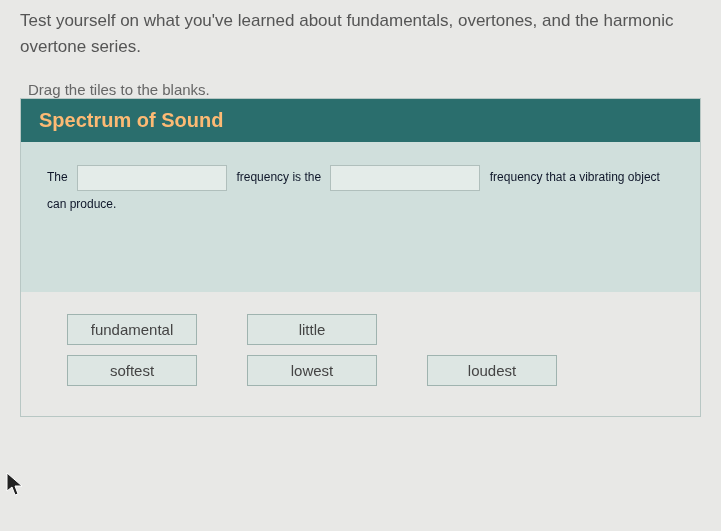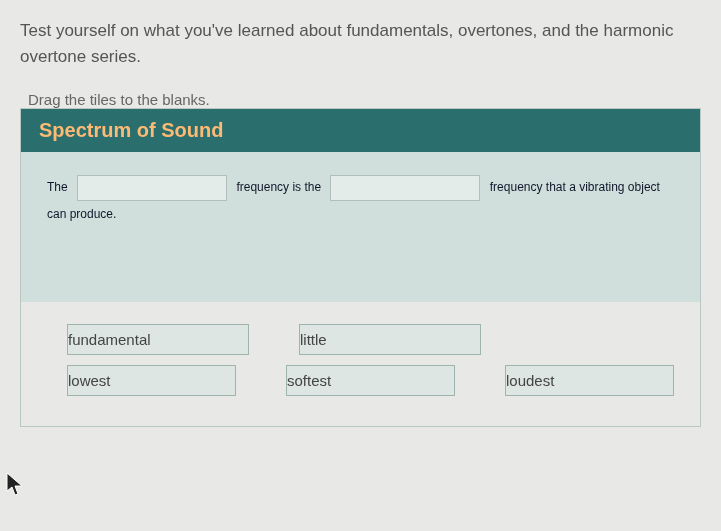--- a/index.html
+++ b/index.html
@@ -13,21 +13,21 @@
       width: 721px;
       height: 531px;
       padding: 0 20px;
       color: #4a4a4a;
       overflow: hidden;
     }
     .intro {
       font-size: 17px;
       line-height: 1.5;
       color: #555;
-      margin-top: 18px;
+      margin-top: 8px;
       margin-bottom: 22px;
     }
     .instruction {
       font-size: 15px;
       color: #666;
       margin-left: 8px;
     }
     .card {
       background: #d0dfdc;
       border: 1px solid #b8c7c4;
@@ -69,21 +69,22 @@
     .tile-row {
       display: flex;
       gap: 50px;
       justify-content: flex-start;
       padding-left: 20px;
     }
     .tile {
       background: #dde6e3;
       border: 1px solid #9fb3af;
       padding: 6px 0;
-      width: 182px;
+      width: 130px;
+      text-align: center;
       font-size: 15px;
       color: #444;
       cursor: grab;
       user-select: none;
     }
     .cursor {
       position: absolute;
       left: 6px;
       top: 472px;
       pointer-events: none;
@@ -112,22 +113,22 @@
       <span>frequency that a vibrating object can produce.</span>
     </div>
   </div>
 
   <div class="tiles-area">
     <div class="tile-row">
       <div class="tile">fundamental</div>
       <div class="tile">little</div>
     </div>
     <div class="tile-row">
+      <div class="tile">softest</div>
       <div class="tile">lowest</div>
-      <div class="tile">softest</div>
       <div class="tile">loudest</div>
     </div>
   </div>
 </div>
 
 <div class="cursor">
   <svg viewBox="0 0 18 26">
     <path d="M1 1 L1 19 L6 15 L9 23 L12 22 L9 14 L16 14 Z" fill="#222" stroke="#fff" stroke-width="1"></path>
   </svg>
 </div>

